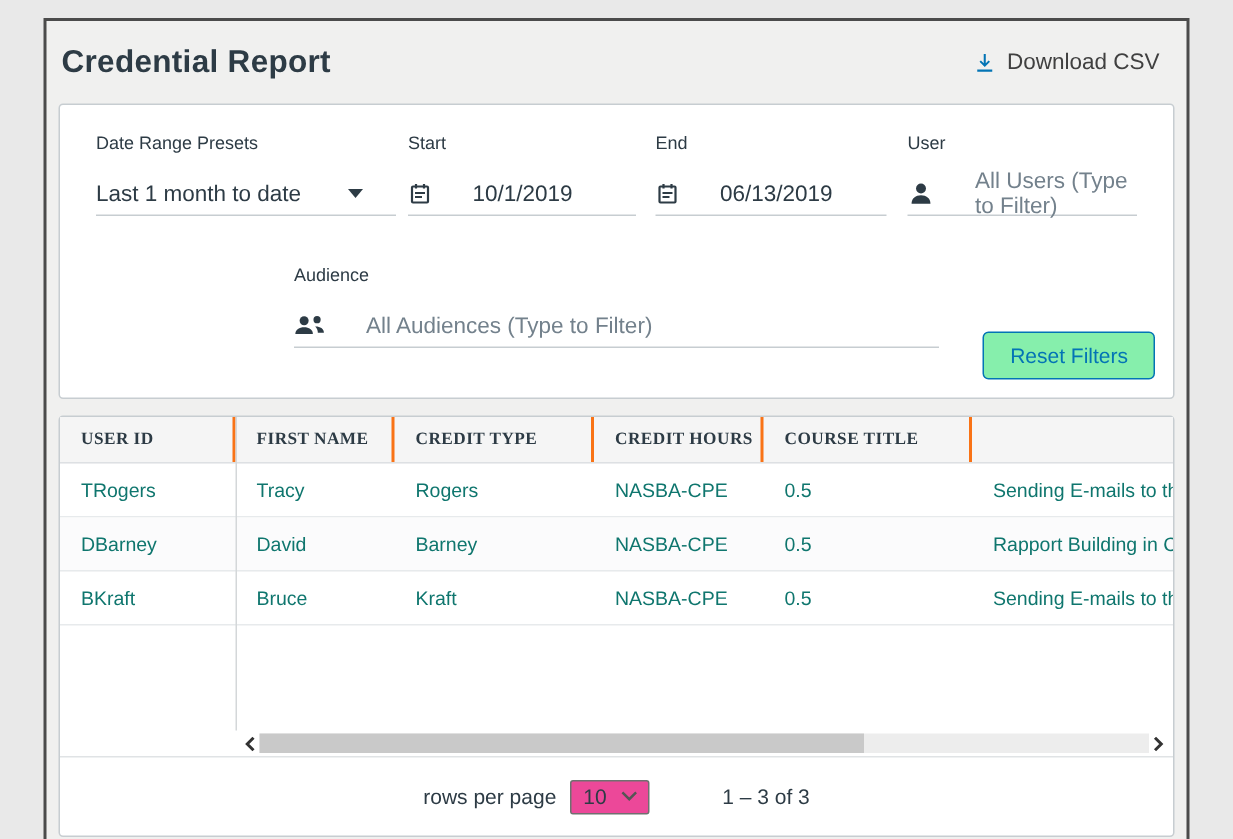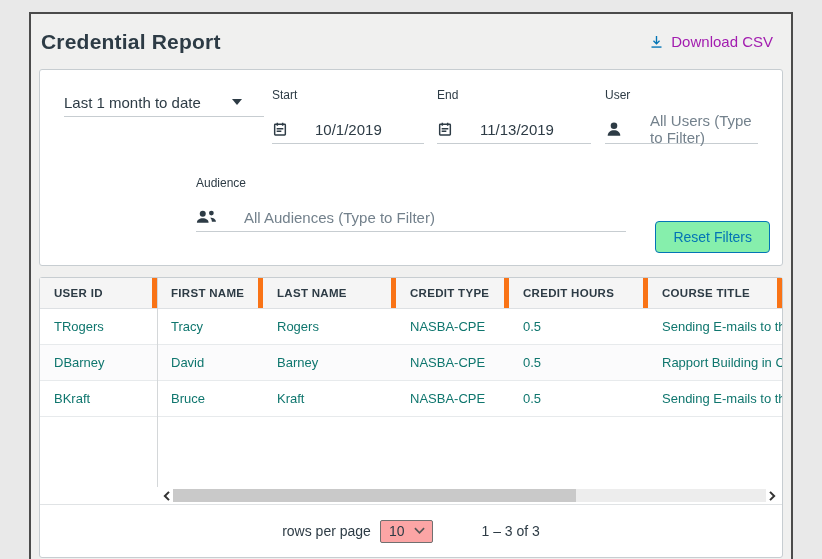--- a/index.html
+++ b/index.html
@@ -15,21 +15,21 @@
   }
 
   
   .topbar {
     height:55px; padding:0 18px 0 10px;
     display:flex; align-items:center; justify-content:space-between;
   }
   .page-title { font-size:21px; font-weight:bold; color:#2d3b45; letter-spacing:.2px; }
   .download-link {
     display:flex; align-items:center; gap:7px;
-    color:#a21caf; font-size:15px; cursor:pointer; text-decoration:none;
+    color:#404040; font-size:15px; cursor:pointer; text-decoration:none;
   }
 
   
   .panel {
     margin:0 8px; background:#ffffff;
     border:1px solid #c7cdd1; border-radius:3px;
   }
 
   
   .filter-panel { height:197px; padding:18px 24px 0 24px; position:relative; }
@@ -62,21 +62,21 @@
     display:flex; flex-direction:column; position:relative;
   }
   .tgrid { display:grid; grid-template-columns:117px 106px 133px 113px 139px 1fr; }
   .thead {
     height:31px; background:#f5f5f5; border-bottom:1px solid #dde0e3;
     align-items:center;
   }
   .th {
     font-size:11.5px; font-weight:bold; color:#2d3b45; letter-spacing:.3px;
     padding-left:14px; height:100%; display:flex; align-items:center;
-    border-right:5px solid #f97316; overflow:hidden; white-space:nowrap;
+    border-right:2px solid #f97316; overflow:hidden; white-space:nowrap;font-family:Liberation Serif, serif;
   }
   .tr { height:36px; border-bottom:1px solid #e7eaec; align-items:center; }
   .tr:nth-child(even) { background:#fbfbfc; }
   .td {
     font-size:13px; color:#0f766e; padding-left:14px;
     overflow:hidden; white-space:nowrap;
   }
   .col-divider {
     position:absolute; left:117px; top:0; bottom:70px;
     width:1px; background:#d4d7d9; pointer-events:none;
@@ -98,21 +98,21 @@
   
   .tfoot {
     height:52px; display:flex; align-items:center; justify-content:center;
     font-size:14px; color:#2d3b45;
   }
   .rpp-label { margin-right:9px; }
   .rpp-select {
     display:inline-flex; align-items:center; gap:10px;
     border:1px solid #707070; border-radius:2px;
     padding:2px 7px 3px 8px; min-width:45px; cursor:pointer;
-    font-size:14px; color:#2d3b45; background:#fca5a5;
+    font-size:14px; color:#2d3b45; background:#ec4899;
   }
   .range-text { margin-left:48px; }
 
   .icon { display:inline-flex; align-items:center; justify-content:center; }
 </style>
 </head>
 <body>
 
 <div class="window">
 
@@ -126,20 +126,21 @@
           </svg>
       </span>
       <span>Download CSV</span>
     </a>
   </div>
 
   <div class="panel filter-panel">
     <div class="filter-row">
 
       <div class="field w-preset">
+        <div class="field-label">Date Range Presets</div>
         <div class="field-control">
           <span>Last 1 month to date</span>
           <span class="caret icon">
             <svg width="10" height="6" viewBox="0 0 10 6" fill="#2d3b45">
                 <path d="M0 0h10L5 6z"></path>
               </svg>
           </span>
         </div>
       </div>
 
@@ -158,21 +159,21 @@
 
       <div class="field w-end">
         <div class="field-label">End</div>
         <div class="field-control">
           <span class="icon">
             <svg width="16" height="16" viewBox="0 0 24 24" fill="none" stroke="#2d3b45" stroke-width="2.2">
                 <rect x="4" y="5" width="16" height="16" rx="1"></rect>
                 <path d="M8 2.5V7M16 2.5V7M7 11.5h10M7 15.5h7"></path>
               </svg>
           </span>
-          <span>11/13/2019</span>
+          <span>06/13/2019</span>
         </div>
       </div>
 
       <div class="field w-user">
         <div class="field-label">User</div>
         <div class="field-control">
           <span class="icon">
             <svg width="18" height="18" viewBox="0 0 24 24" fill="#2d3b45">
                 <circle cx="12" cy="7.6" r="4.4"></circle>
                 <path d="M3.6 21c0-4.7 3.8-7.4 8.4-7.4s8.4 2.7 8.4 7.4H3.6z"></path>
@@ -202,21 +203,20 @@
     </div>
 
     <button class="reset-btn">Reset Filters</button>
   </div>
 
   <div class="panel table-panel">
 
     <div class="tgrid thead">
       <div class="th">USER ID</div>
       <div class="th">FIRST NAME</div>
-      <div class="th">LAST NAME</div>
       <div class="th">CREDIT TYPE</div>
       <div class="th">CREDIT HOURS</div>
       <div class="th">COURSE TITLE</div>
     </div>
 
     <div>
       <div class="tgrid tr">
         <div class="td">TRogers</div>
         <div class="td">Tracy</div>
         <div class="td">Rogers</div>

